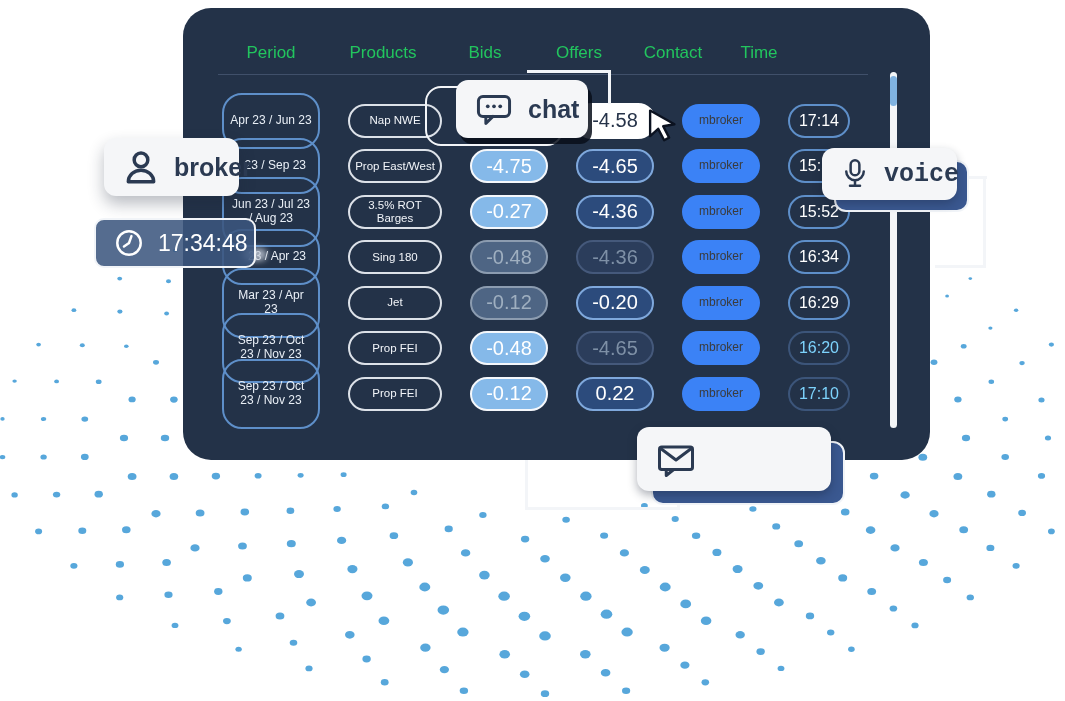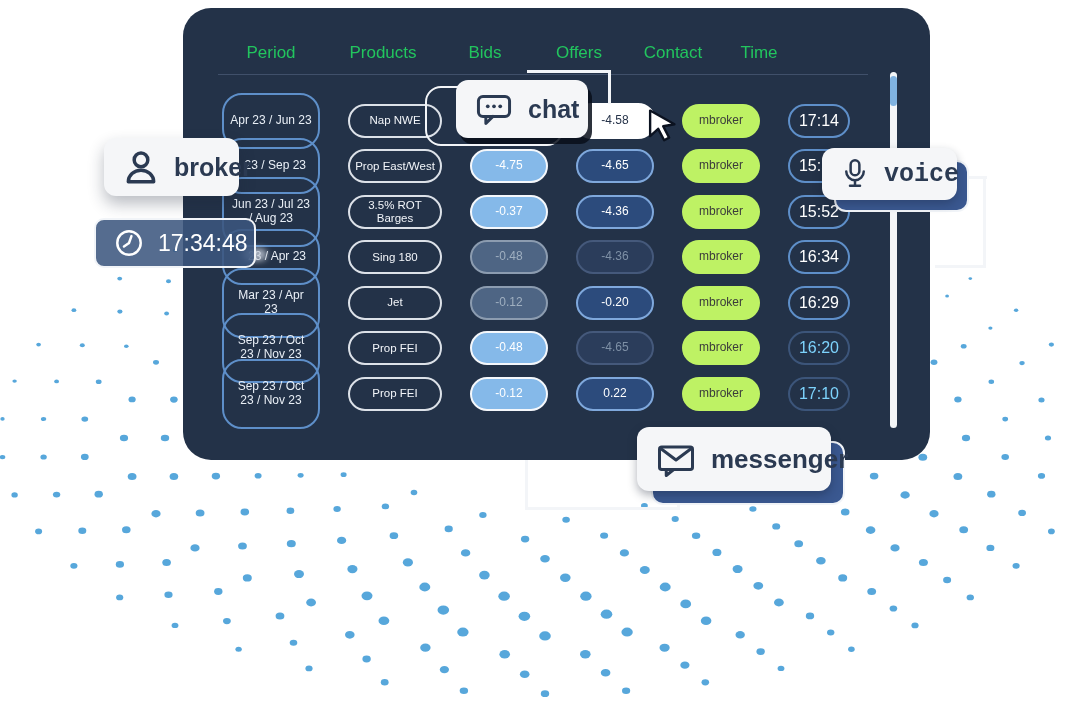--- a/index.html
+++ b/index.html
@@ -16,27 +16,27 @@
   .divider{position:absolute;left:35px;top:66px;width:650px;height:1px;background:#40506A;}
   .rows{position:absolute;left:39px;top:90px;display:grid;
         grid-template-columns:98px 94px 78px 78px 78px 62px;column-gap:28px;
         grid-auto-rows:45.5px;justify-items:center;align-items:center;}
 
   .pill{display:flex;align-items:center;justify-content:center;box-sizing:border-box;
         border-radius:20px;text-align:center;line-height:1.15;}
   .period{width:98px;min-height:34px;border:2px solid #5E8FC9;color:#E9EFF6;font-size:12px;padding:19px 6px;}
   .period.pr{justify-content:flex-end;padding-right:12px;}
   .product{width:94px;height:34px;border:2px solid #DCE1E8;color:#F2F5F9;font-size:11.5px;padding:12px 4px;}
-  .bid,.offer{width:78px;height:34px;font-size:12px;border:2px solid transparent;}
+  .bid,.offer{width:78px;height:34px;font-size:20px;border:2px solid transparent;}
   .bid.active{background:#85B9E9;border-color:#F4F7FB;color:#FFFFFF;}
   .bid.faded{background:#4E6584;border-color:#8C9CB0;color:#9FAFC0;}
   .offer.active{background:#2C4B7C;border-color:#7FA8DC;color:#FFFFFF;}
   .offer.faded{background:#2B3D5B;border-color:#45597B;color:#7E90A6;}
   .offer.white{background:#FFFFFF;border-color:#FFFFFF;color:#263349;width:82px;height:36px;}
-  .contact{width:78px;height:34px;background:#bef264;color:#3B3B3B;font-size:12px;border-radius:17px;}
+  .contact{width:78px;height:34px;background:#3b82f6;color:#3B3B3B;font-size:12px;border-radius:17px;}
   .time{width:62px;height:34px;border:2px solid #5E8FC9;color:#FFFFFF;font-size:16px;}
   .time.faded{border-color:#3C557A;color:#7dd3fc;}
   .spacer{width:78px;height:34px;}
 
   .scroll-track{position:absolute;left:707px;top:64px;width:7px;height:356px;background:#F4F6F8;border-radius:4px;}
   .scroll-thumb{position:absolute;left:707px;top:68px;width:7px;height:30px;background:#7FB2E0;border-radius:4px;}
 
   
   .conn{position:absolute;z-index:2;box-sizing:border-box;}
   .chat-conn{left:527px;top:70px;width:84px;height:34px;border-top:3px solid #F3F5F8;border-right:3px solid #F3F5F8;}
@@ -373,21 +373,21 @@
 
     <div class="pill period pr">23 / Sep 23</div>
     <div class="pill product">Prop East/West</div>
     <div class="pill bid active">-4.75</div>
     <div class="pill offer active">-4.65</div>
     <div class="pill contact">mbroker</div>
     <div class="pill time">15:54</div>
 
     <div class="pill period">Jun 23 / Jul 23 / Aug 23</div>
     <div class="pill product">3.5% ROT Barges</div>
-    <div class="pill bid active">-0.37</div>
+    <div class="pill bid active">-0.27</div>
     <div class="pill offer active">-4.36</div>
     <div class="pill contact">mbroker</div>
     <div class="pill time">15:52</div>
 
     <div class="pill period pr">23 / Apr 23</div>
     <div class="pill product">Sing 180</div>
     <div class="pill bid faded">-0.48</div>
     <div class="pill offer faded">-4.36</div>
     <div class="pill contact">mbroker</div>
     <div class="pill time">16:34</div>
@@ -464,20 +464,19 @@
   <span class="lbl">voice</span>
 </div>
 
 <div class="msgr-shadow"></div>
 <div class="card msgr-card">
   <svg class="icon" width="42" height="38" viewBox="0 0 28 25" fill="none" stroke="#2B3A52" stroke-width="2" stroke-linecap="round" stroke-linejoin="round">
     <rect x="3" y="4.5" width="22" height="15" rx="1.5"></rect>
     <path d="M3.8 5.5 L14 13.2 L24.2 5.5"></path>
     <path d="M7.5 19.5 v4 l5 -4"></path>
   </svg>
-  <span class="lbl">messenger</span>
 </div>
 
 <svg class="cursor" width="36" height="38" viewBox="0 0 30 32">
   <path d="M5 3 L25.5 14.5 L16 16.2 L21 25.8 L16.8 28 L11.8 18.4 L5 24.5 Z" fill="#FFFFFF" stroke="#0B1220" stroke-width="2" stroke-linejoin="round"></path>
 </svg>
 
 </div>
 
 </body></html>

